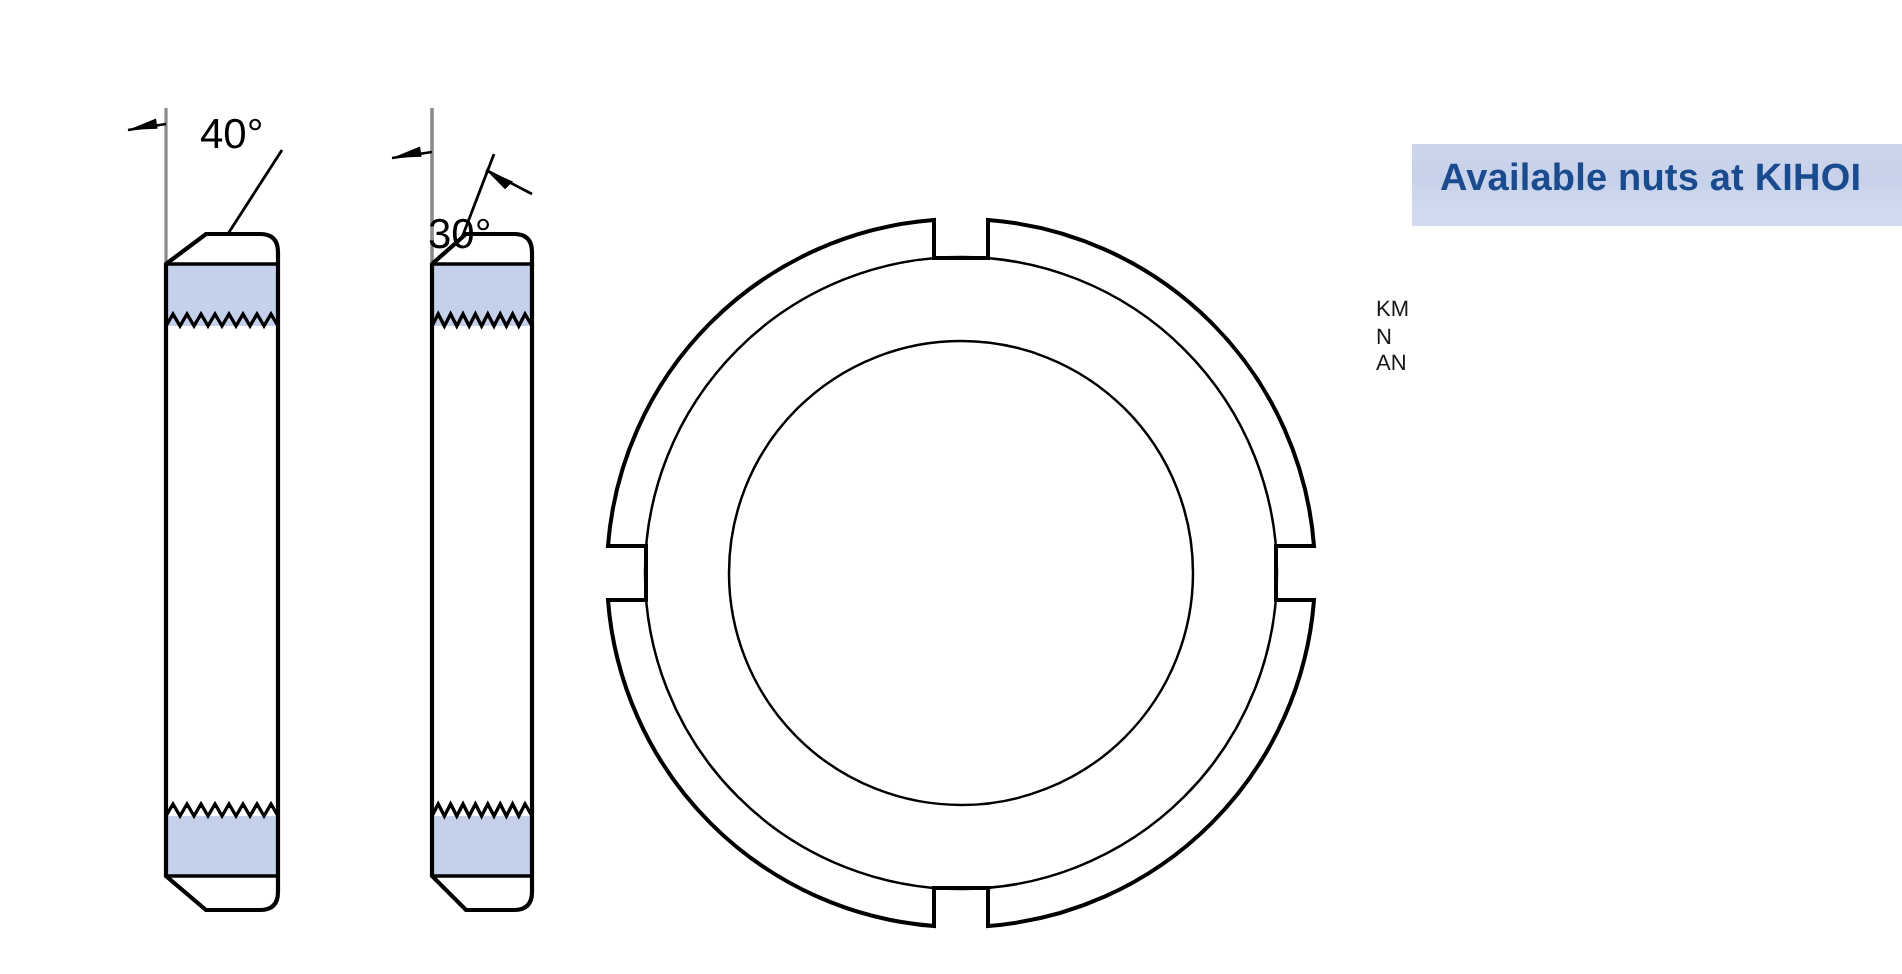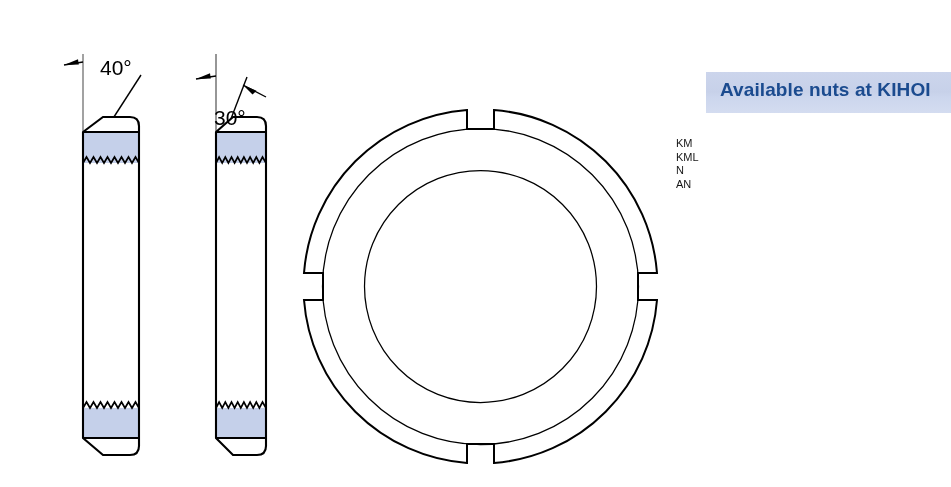--- a/index.html
+++ b/index.html
@@ -46,21 +46,21 @@
     color: #1b4b8f;
     letter-spacing: 0.1px;
     white-space: nowrap;
     font-family: "Liberation Sans", sans-serif;
   }
   .nut-list {
     position: absolute;
     left: 676px;
     top: 137px;
     width: 160px;
-    margin: 0;
+    margin: 12px;
     padding: 0;
     list-style: none;
   }
   .nut-list li {
     font-size: 11px;
     line-height: 13.6px;
     color: #161616;
     font-family: "Liberation Sans", sans-serif;
     white-space: nowrap;
   }
@@ -173,18 +173,17 @@
   <div class="angle-label" id="angle-label-50">40°</div>
 
   <div class="angle-label" id="angle-label-30">30°</div>
 
   <div class="panel">
     <div class="panel-title">Available nuts at KIHOI</div>
   </div>
 
   <ul class="nut-list">
     <li>KM</li>
-    <li>KML</li>
     <li>N</li>
     <li>AN</li>
   </ul>
 
 </div>
 
 </body></html>

